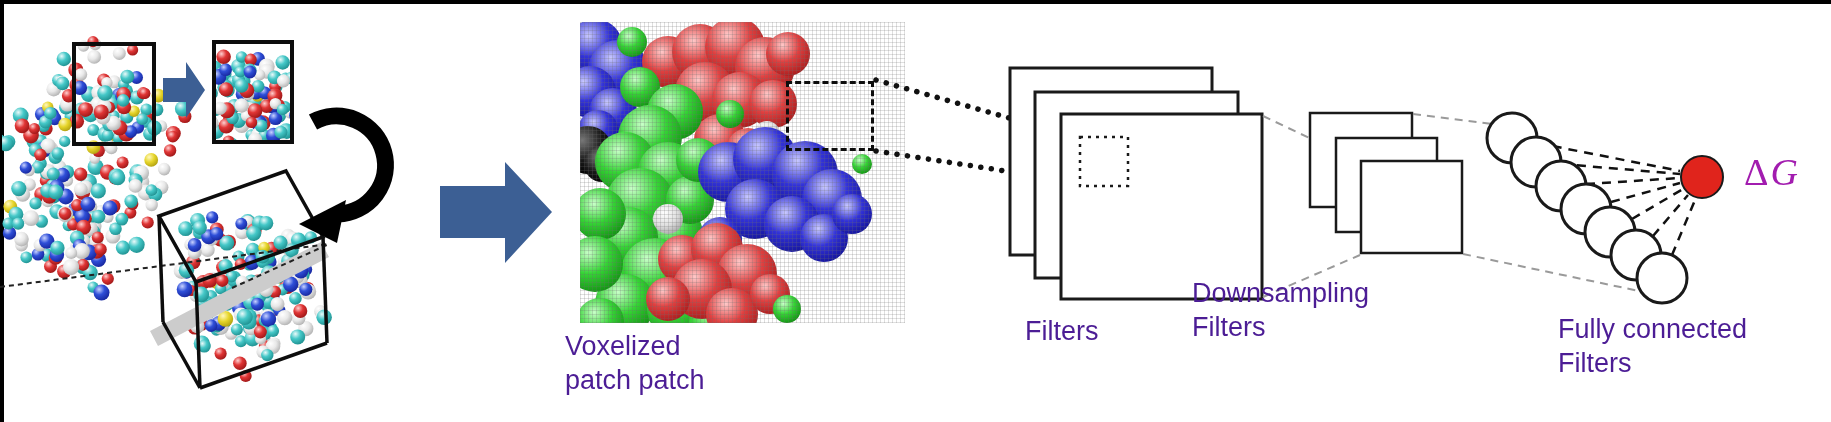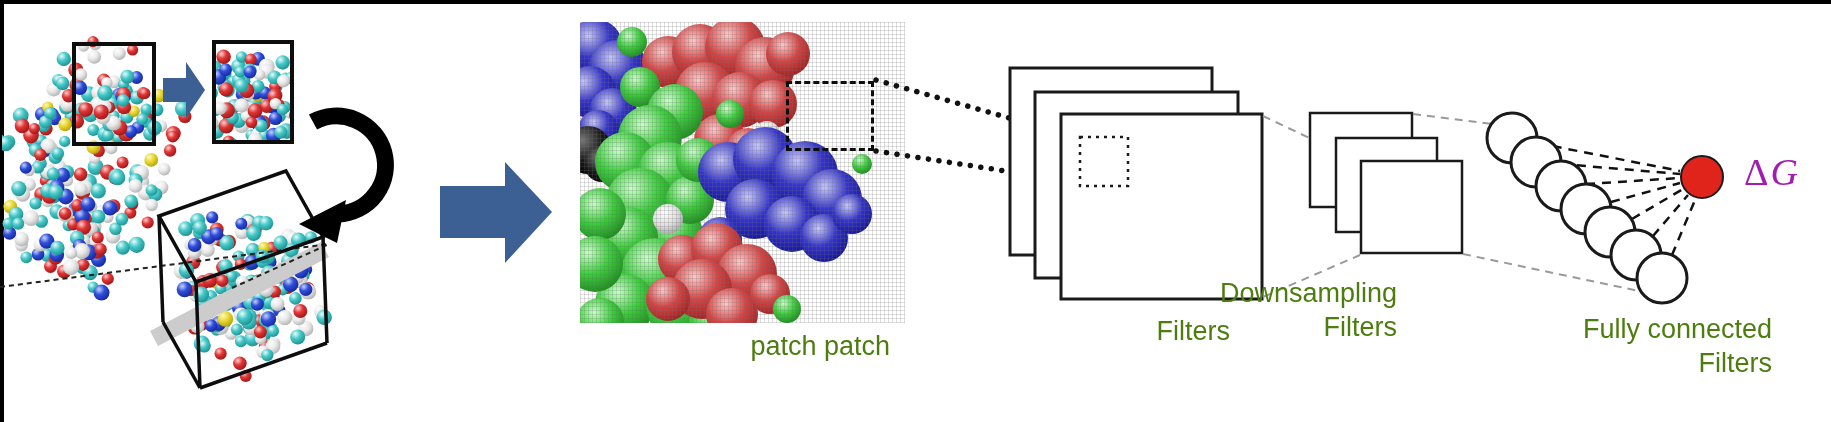--- a/index.html
+++ b/index.html
@@ -29,21 +29,21 @@
       repeating-linear-gradient(90deg, rgba(110,110,110,.22) 0 1px, transparent 1px 4px);
   }
   #receptive-field-box{
     box-sizing:border-box;
     left:206px;top:59px;width:88px;height:70px;
     border:3px dashed #0d0d0d;background:transparent;
   }
 
   
   .cap{
-    font-size:27px;line-height:34px;color:#4d7c0f;text-align:right;
+    font-size:27px;line-height:34px;color:#4c1d95;text-align:left;
     letter-spacing:0px;white-space:nowrap;
   }
   #cap-voxelized{left:565px;top:329px;width:325px;}
   #cap-conv{left:1025px;top:314px;width:205px;}
   #cap-down{left:1192px;top:276px;width:205px;}
   #cap-fc{left:1558px;top:312px;width:214px;}
 
   
   #output-label{
     left:1744px;top:150px;
@@ -787,20 +787,21 @@
       <circle cx="1586" cy="209" r="25"></circle>
       <circle cx="1610" cy="232" r="25"></circle>
       <circle cx="1636" cy="255" r="25"></circle>
       <circle cx="1662" cy="278" r="25"></circle>
     </g>
 
     <circle cx="1702" cy="177" r="21" fill="#e0241c" stroke="#1a1a1a" stroke-width="2"></circle>
   </svg>
 
   <div class="abs cap" id="cap-voxelized">
+    <div>Voxelized</div>
     <div>patch patch</div>
   </div>
   <div class="abs cap" id="cap-conv">
     <div>Filters</div>
   </div>
   <div class="abs cap" id="cap-down">
     <div>Downsampling</div>
     <div>Filters</div>
   </div>
   <div class="abs cap" id="cap-fc">

